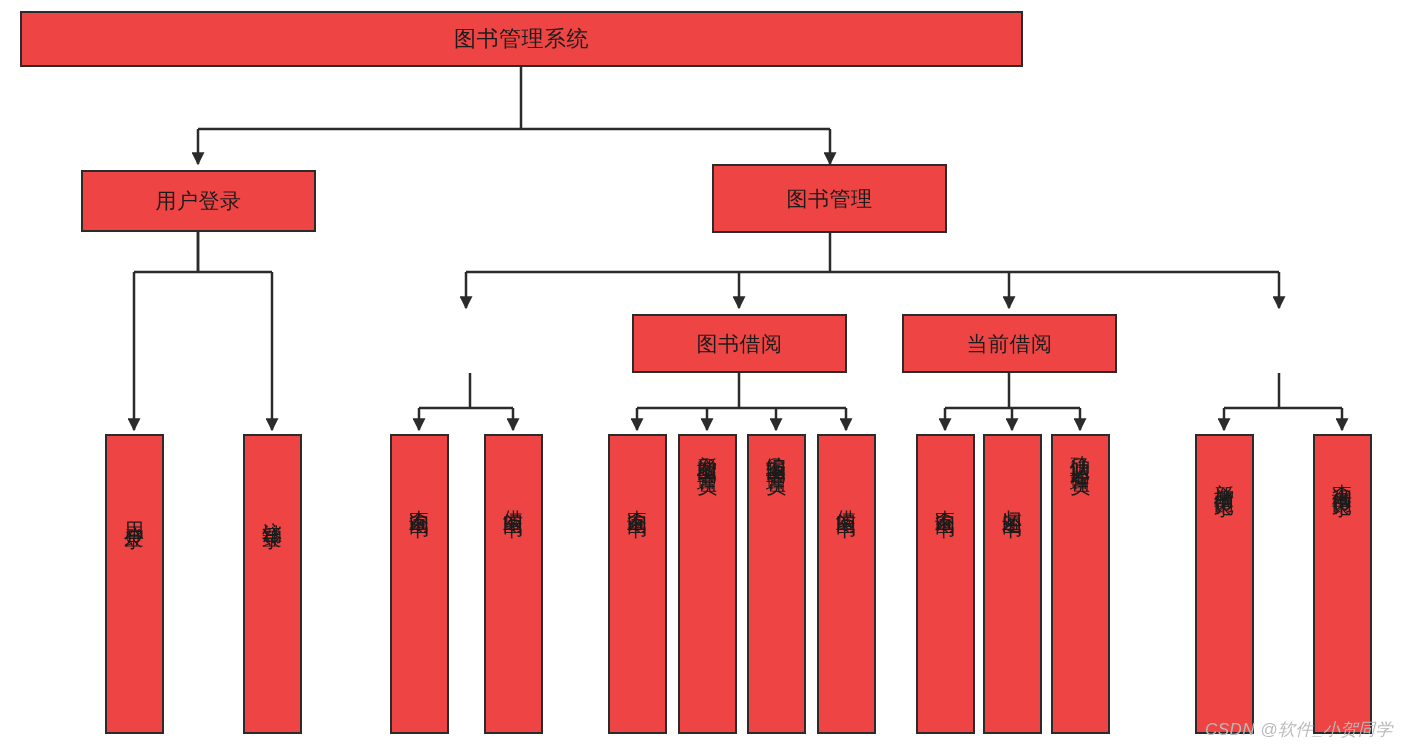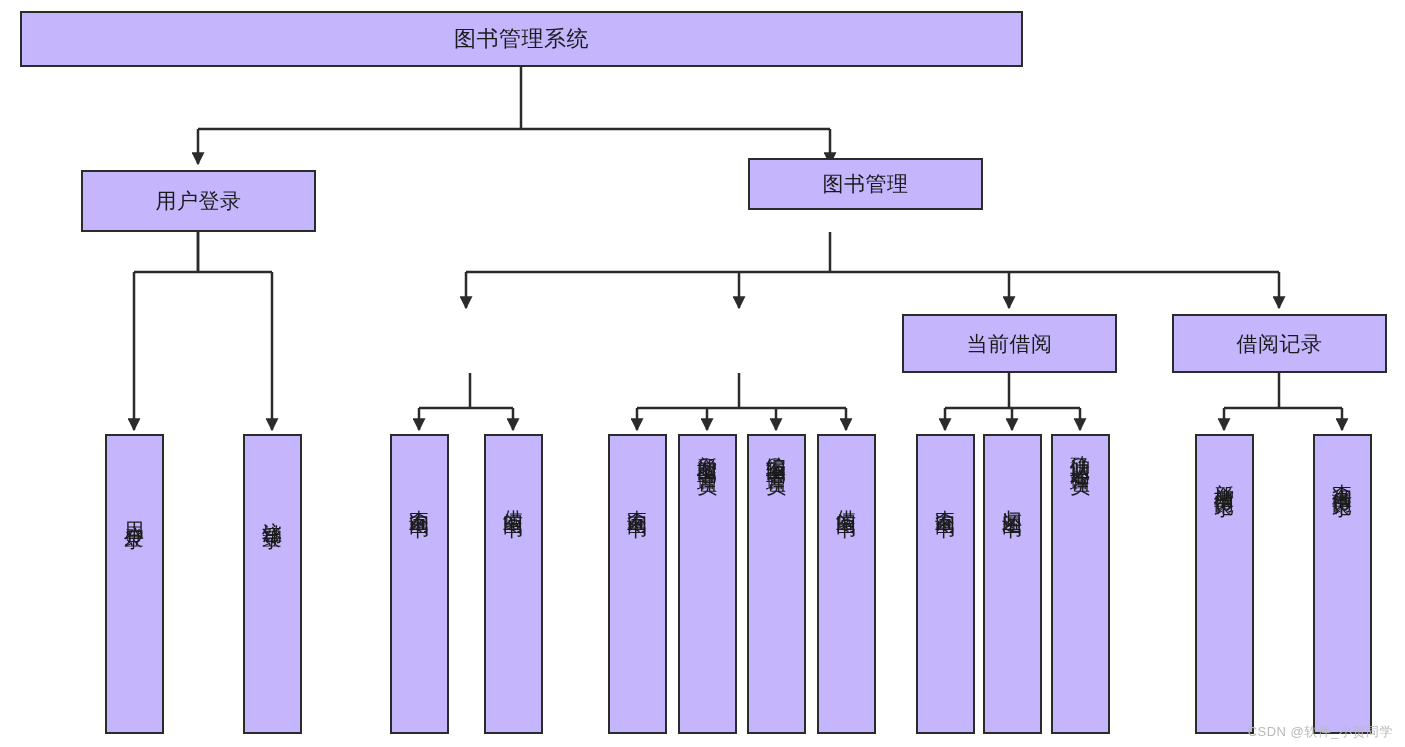--- a/index.html
+++ b/index.html
@@ -13,21 +13,21 @@
   }
   #diagram-root{position:absolute;left:0;top:0;width:1405px;height:747px;}
 
   
   #connectors{position:absolute;left:0;top:0;width:1405px;height:747px;}
 
   
   .node{
     position:absolute;
     box-sizing:border-box;
-    background:#c4b5fd;
+    background:#ef4444;
     border:2.5px solid #2b2b2b;
     display:flex;
     align-items:center;
     justify-content:center;
     color:#1b1b1b;
     z-index:5;
   }
   .node .lbl{
     display:block;
     line-height:1.12;
@@ -50,26 +50,27 @@
     text-orientation:upright;
     font-size:20px;
     letter-spacing:3px;
     line-height:1;
   }
 
   
   #watermark{
     position:absolute;
     right:12px;bottom:6px;
-    font-size:13px;
+    font-size:17px;
     color:#b9b9b9;
     letter-spacing:0.5px;
     z-index:9;
     white-space:nowrap;
     font-family:"Liberation Sans","DejaVu Sans",sans-serif;
+    font-style:italic;
   }
 </style>
 </head>
 <body>
 
 <div id="diagram-root">
 
   <svg id="connectors" viewBox="0 0 1405 747" width="1405" height="747" xmlns="http://www.w3.org/2000/svg">
     <defs>
       <marker id="arrow" viewBox="0 0 10 10" refX="9" refY="5" markerWidth="5.2" markerHeight="5.2" orient="auto-start-reverse">
@@ -124,29 +125,29 @@
     </g>
   </svg>
 
   <div class="node horiz root" style="left:20px;top:11px;width:1003px;height:56px;">
     <span class="lbl">图书管理系统</span>
   </div>
 
   <div class="node horiz" style="left:81px;top:170px;width:235px;height:62px;">
     <span class="lbl">用户登录</span>
   </div>
-  <div class="node horiz" style="left:712px;top:158px;width:235px;height:52px;margin-left:36px;">
+  <div class="node horiz" style="left:712px;top:164px;width:235px;height:69px;">
     <span class="lbl">图书管理</span>
   </div>
 
+  <div class="node horiz" style="left:632px;top:314px;width:215px;height:59px;">
+    <span class="lbl">图书借阅</span>
+  </div>
   <div class="node horiz" style="left:902px;top:314px;width:215px;height:59px;text-align:right;">
     <span class="lbl">当前借阅</span>
-  </div>
-  <div class="node horiz" style="left:1172px;top:314px;width:215px;height:59px;">
-    <span class="lbl">借阅记录</span>
   </div>
 
   <div class="node vert" style="left:105px;top:434px;width:59px;height:300px;padding-top:70px;">
     <span class="lbl">用户登录</span>
   </div>
   <div class="node vert" style="left:243px;top:434px;width:59px;height:300px;padding-top:70px;">
     <span class="lbl">注销登录</span>
   </div>
 
   <div class="node vert" style="left:390px;top:434px;width:59px;height:300px;padding-top:58px;">

